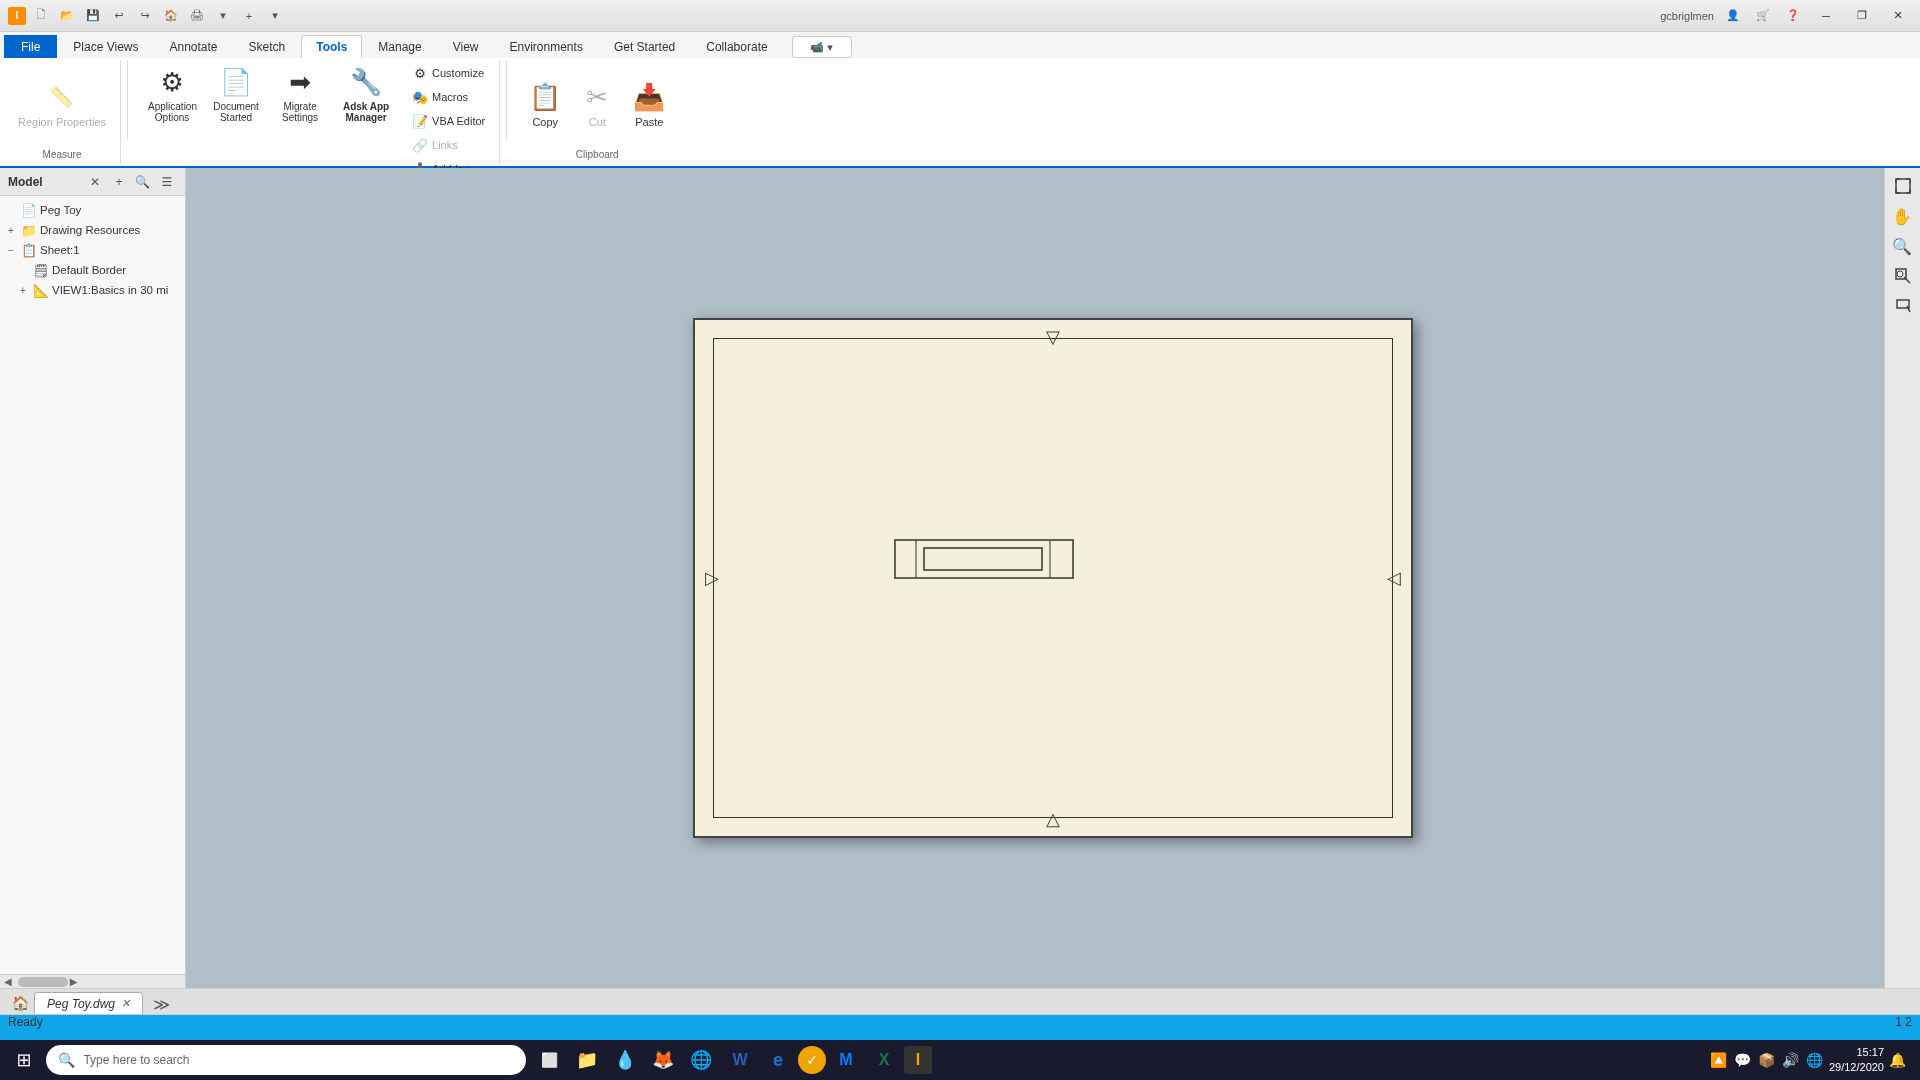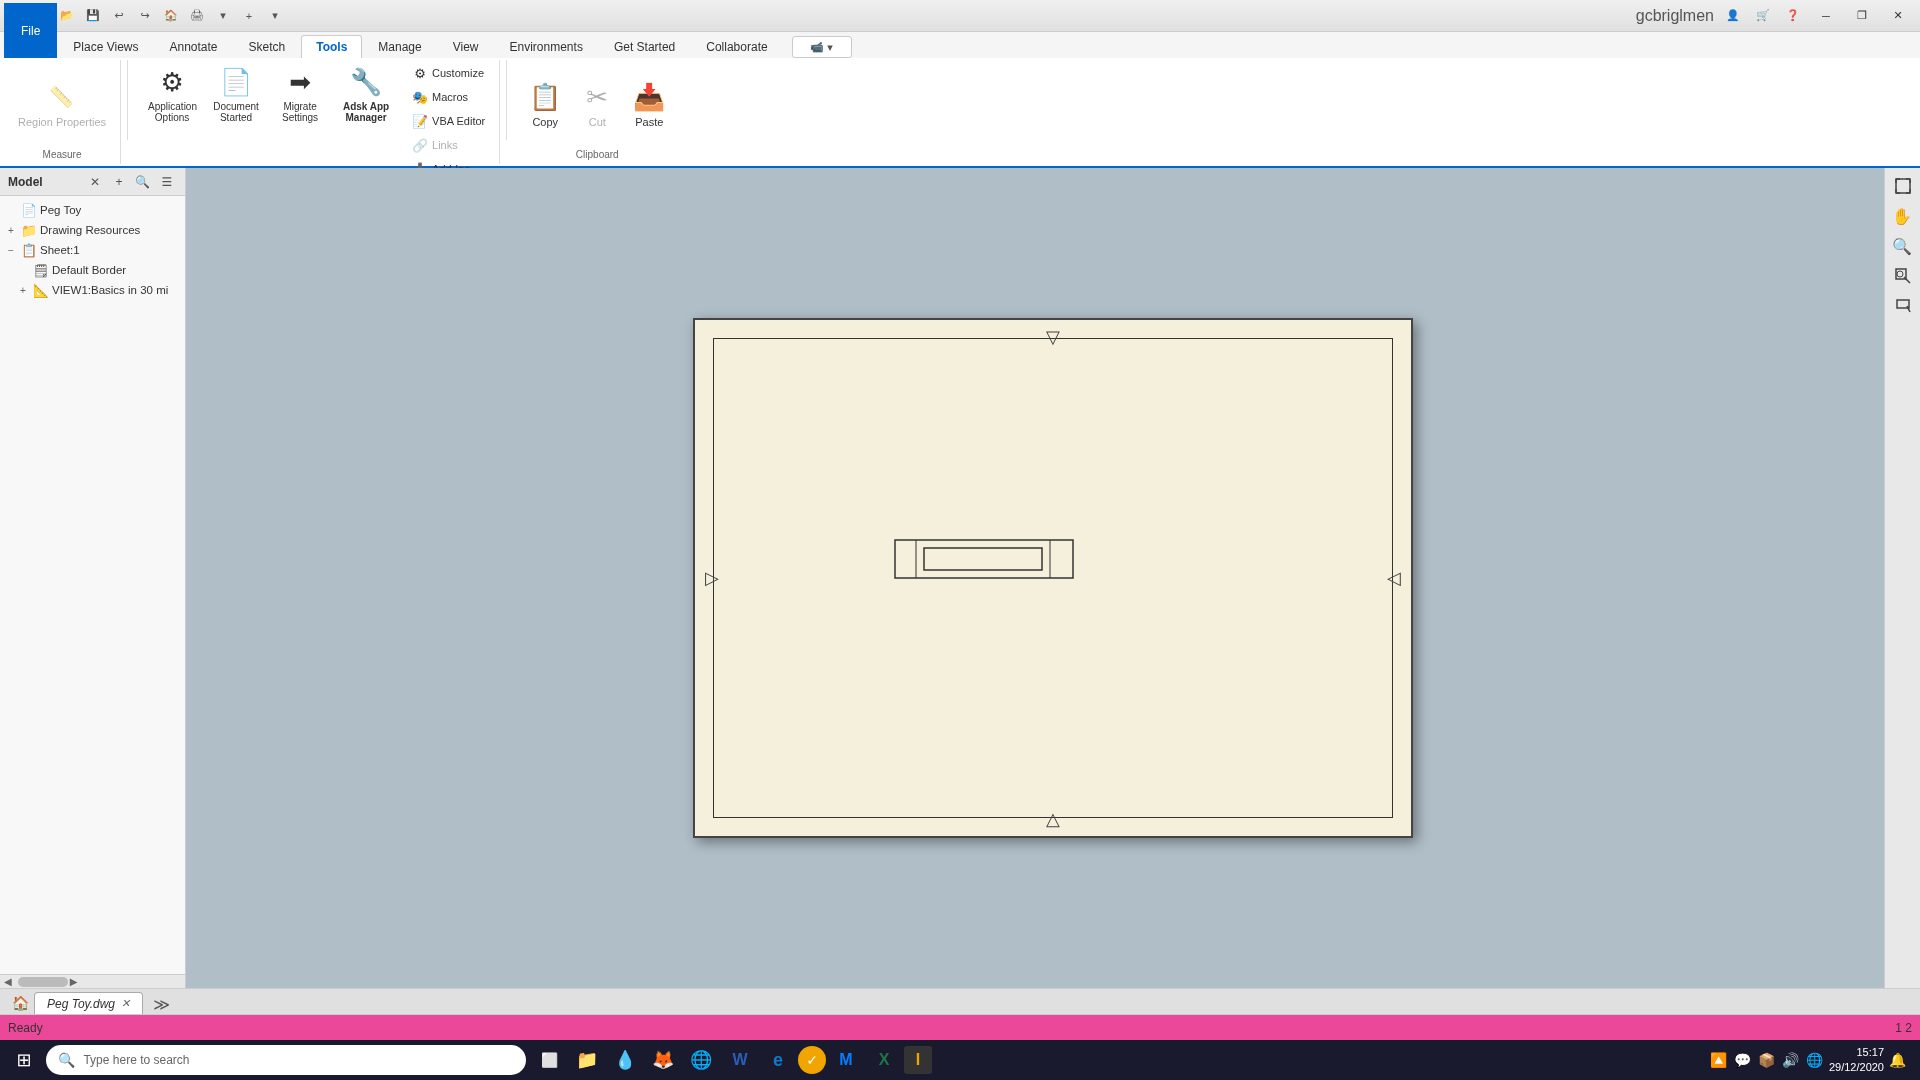--- a/index.html
+++ b/index.html
@@ -35,21 +35,21 @@
       padding: 4px 14px;
       font-size: 12px;
       cursor: pointer;
       border-radius: 3px 3px 0 0;
       color: #333;
       border: 1px solid transparent;
       border-bottom: none;
       margin-right: 1px;
     }
     .ribbon-tab.active { background: white; border-color: #ccc; font-weight: 600; color: #0066cc; }
-    .ribbon-tab.file { background: #0066cc; color: white; border-radius: 0; padding: 20px 16px; }
+    .ribbon-tab.file { background: #0066cc; color: white; border-radius: 0; padding: 4px 16px; }
 
     
     #ribbon {
       height: 110px;
       background: white;
       border-bottom: 2px solid #0066cc;
       display: flex;
       align-items: stretch;
       padding: 2px 4px;
       gap: 2px;
@@ -231,24 +231,23 @@
       display: flex; align-items: center; gap: 6px;
       font-size: 12px; cursor: pointer; color: #333; font-style: italic;
     }
     .doc-tab.active { background: #ffffff; }
     .tab-close { font-size: 11px; color: #666; cursor: pointer; }
     .home-btn { width: 26px; height: 22px; display: flex; align-items: center; justify-content: center; cursor: pointer; font-size: 14px; color: #555; }
 
     
     #statusbar {
       height: 26px;
-      background: #ec4899;
+      background: #0ea5e9;
       border-top: 1px solid #ccc;
       display: flex;
-      align-items: center;
       padding: 0 8px;
       font-size: 12px;
       color: #333;
       gap: 16px;
     }
     #statusbar-right { margin-left: auto; display: flex; gap: 16px; }
 
     
     #sidebar-scroll {
       height: 14px;
@@ -312,21 +311,21 @@
     <div class="qat-btn">💾</div>
     <div class="qat-btn">↩</div>
     <div class="qat-btn">↪</div>
     <div class="qat-btn">🏠</div>
     <div class="qat-btn">🖨</div>
     <div class="qat-btn">▾</div>
     <div class="qat-btn">+</div>
     <div class="qat-btn">▾</div>
   </div>
   <div id="titlebar-right">
-    <span style="font-size:16px;color:#555;">gcbriglmen</span>
+    <span style="font-size:11px;color:#555;">gcbriglmen</span>
     <div class="qat-btn">👤</div>
     <div class="qat-btn">🛒</div>
     <div class="qat-btn">❓</div>
     <div class="win-btn">─</div>
     <div class="win-btn">❐</div>
     <div class="win-btn close">✕</div>
   </div>
 </div>
 
 <div id="ribbon-tabs">

